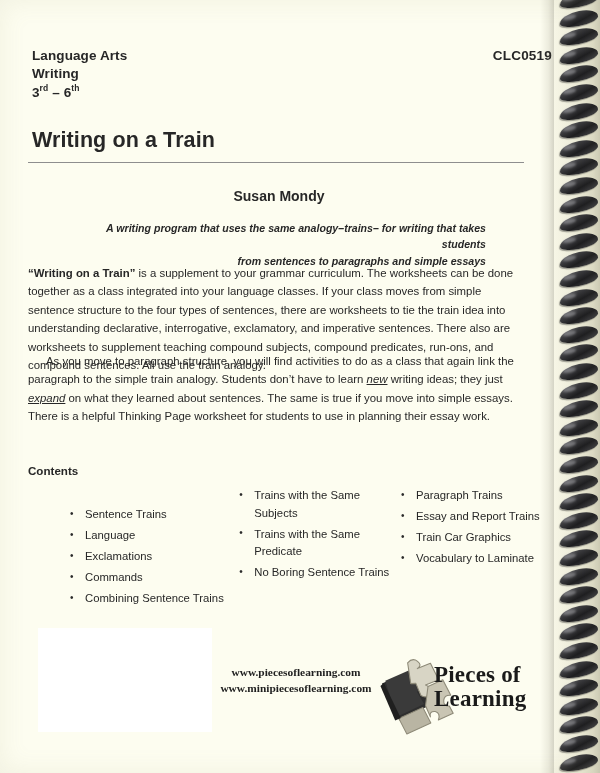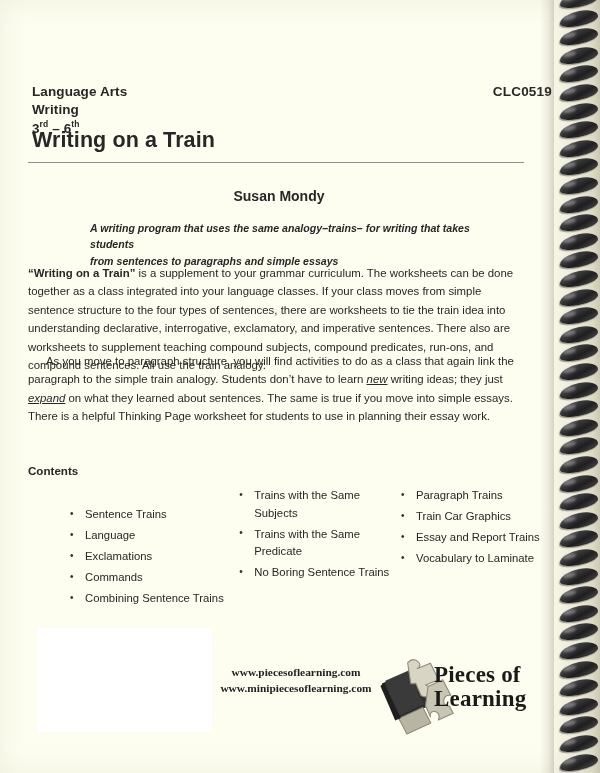--- a/index.html
+++ b/index.html
@@ -68,21 +68,20 @@
 
   
   #header {
     position: absolute;
     left: 32px;
     top: 47px;
     right: 2px;
     display: flex;
     justify-content: space-between;
     align-items: flex-start;
-    margin-top: 36px;
   }
   #subject-block {
     font-weight: bold;
     font-size: 13.5px;
     line-height: 1.33;
     letter-spacing: .1px;
   }
   #grade-line { font-size: 13.5px; font-weight: bold; }
   #grade-line sup { font-size: 8.5px; }
   #product-code {
@@ -118,26 +117,25 @@
     top: 188px;
     text-align: center;
     font-size: 14px;
     font-weight: bold;
   }
   #tagline {
     position: absolute;
     left: 60px;
     right: 68px;
     top: 220px;
-    text-align: left;
+    text-align: right;
     font-style: italic;
     font-weight: bold;
     font-size: 10.6px;
     line-height: 1.55;
-    margin-left: 30px;
   }
 
   
   .para {
     position: absolute;
     left: 28px;
     right: 24px;
     font-size: 11.4px;
     line-height: 1.62;
     text-align: left;
@@ -294,22 +292,22 @@
         <ul>
           <li>Trains with the Same Subjects</li>
           <li>Trains with the Same Predicate</li>
           <li>No Boring Sentence Trains</li>
         </ul>
       </div>
 
       <div class="col">
         <ul>
           <li>Paragraph Trains</li>
+          <li>Essay and Report Trains</li>
           <li>Train Car Graphics</li>
-          <li>Essay and Report Trains</li>
           <li>Vocabulary to Laminate</li>
         </ul>
       </div>
 
     </div>
 
     <div id="white-box"></div>
 
     <div id="urls">
       <div>www.piecesoflearning.com</div>

